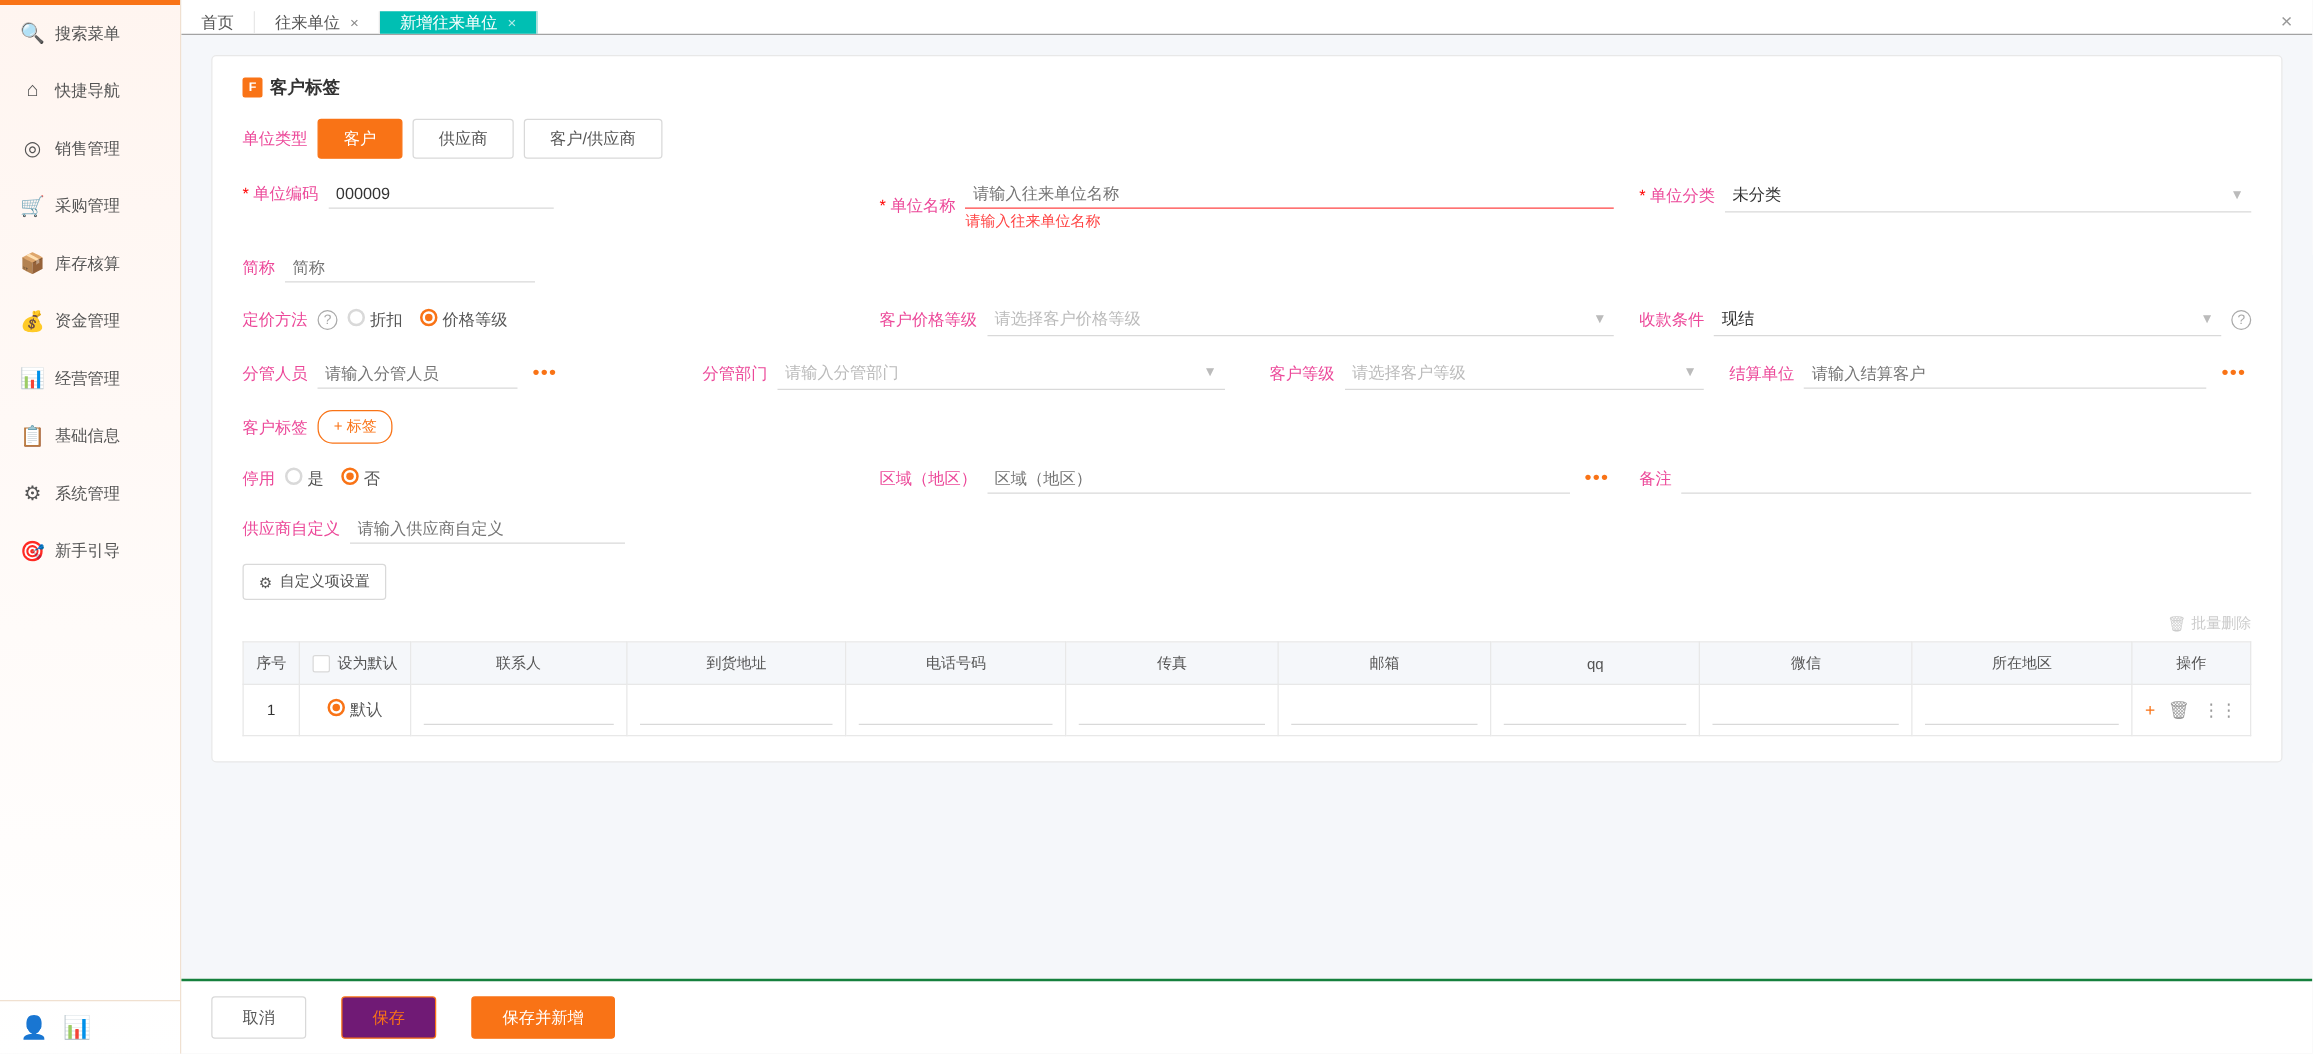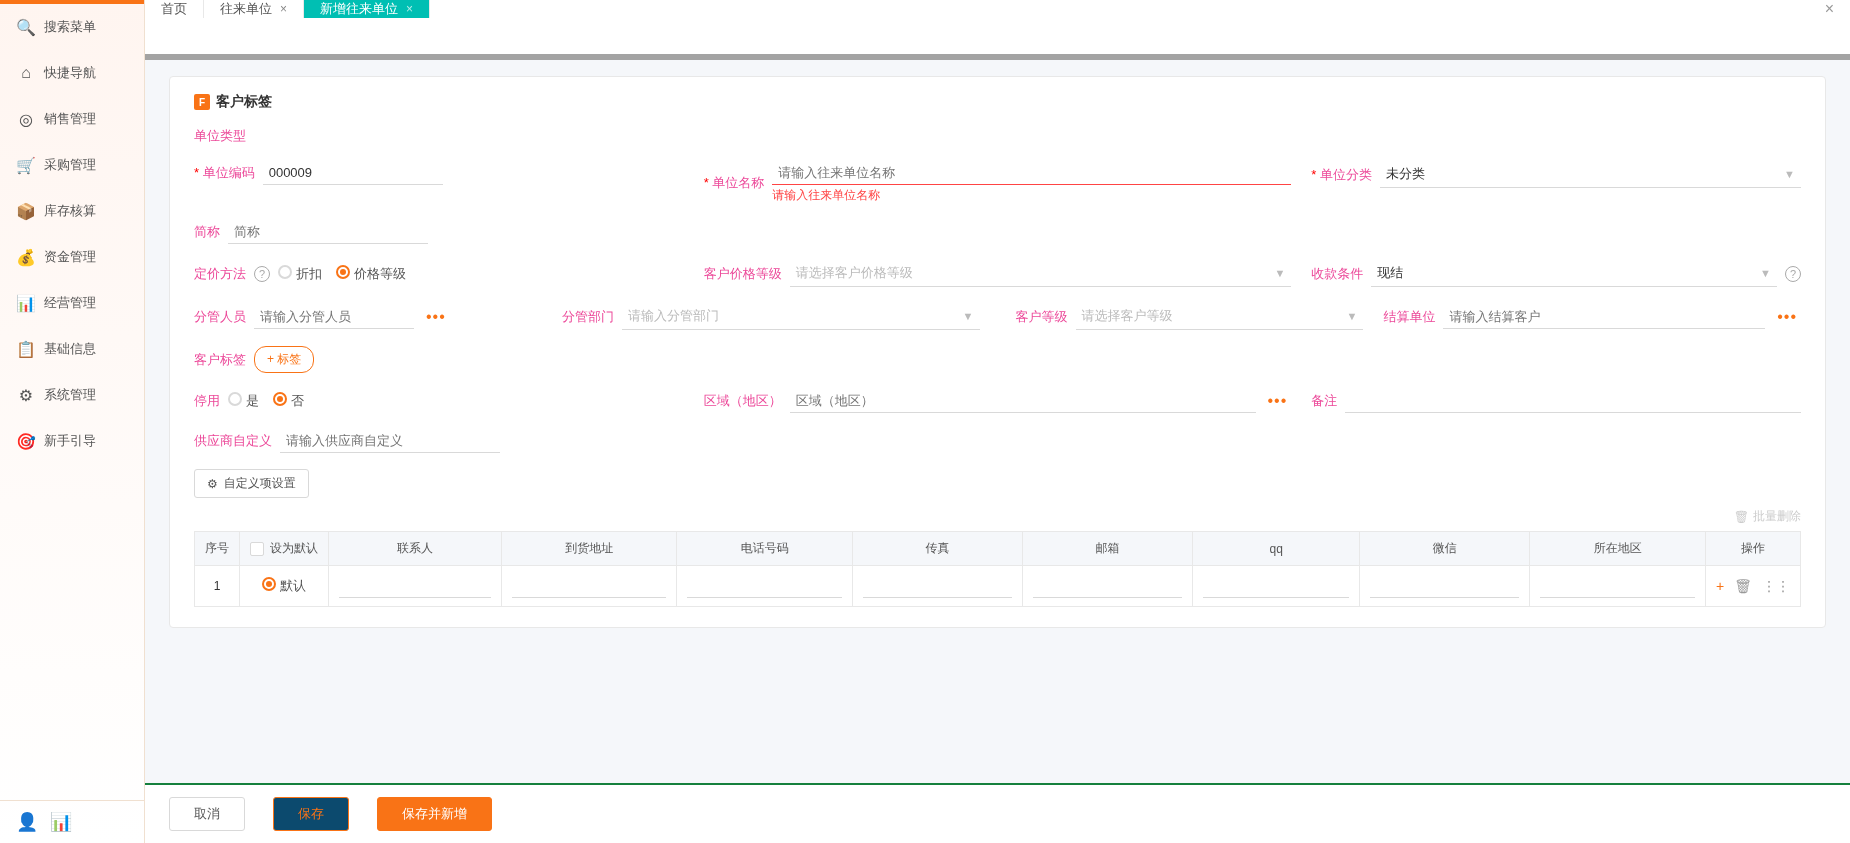--- a/index.html
+++ b/index.html
@@ -51,24 +51,24 @@
       flex: 1;
       display: flex;
       flex-direction: column;
       height: 100%;
       overflow: hidden;
     }
 
     
     .tab-bar {
       background: #fff;
-      border-bottom: 6px solid #a3a3a3;
-      display: flex;
-      align-items: flex-start;
-      height: 60px;
+      border-bottom: 1px solid #a3a3a3;
+      display: flex;
+      align-items: flex-end;
+      height: 28px;
       flex-shrink: 0;
     }
     .tab {
       display: flex;
       align-items: center;
       padding: 0 16px;
       gap: 8px;
       cursor: pointer;
       font-size: 13px;
       color: #555;
@@ -380,21 +380,21 @@
       border-radius: 3px;
       font-size: 13px;
       cursor: pointer;
       border: 1px solid #d9d9d9;
     }
     .btn-default {
       background: #fff;
       color: #555;
     }
     .btn-primary {
-      background: #0c4a6e;
+      background: #701a75;
       color: #f97316;
       border-color: #f97316;
       font-family: Liberation Serif, serif;
     }
     .btn-orange {
       background: #f97316;
       color: #fff;
       border-color: #f97316;
     }
   </style>
@@ -471,20 +471,25 @@
       
       <div class="section-title">
         <span class="section-title-icon">F</span>
         <span>客户标签</span>
       </div>
 
       
       <div class="form-row">
         <div class="form-field">
           <span class="form-label">单位类型</span>
+          <div class="unit-type-group">
+            <button class="unit-btn active">客户</button>
+            <button class="unit-btn">供应商</button>
+            <button class="unit-btn">客户/供应商</button>
+          </div>
         </div>
       </div>
 
       
       <div class="form-row" style="gap: 20px; align-items: flex-start;">
         <div class="form-field">
           <span class="form-label required">单位编码</span>
           <input class="form-input" type="text" value="000009" style="max-width: 180px;">
         </div>
         <div class="form-field" style="flex:1.2;">

